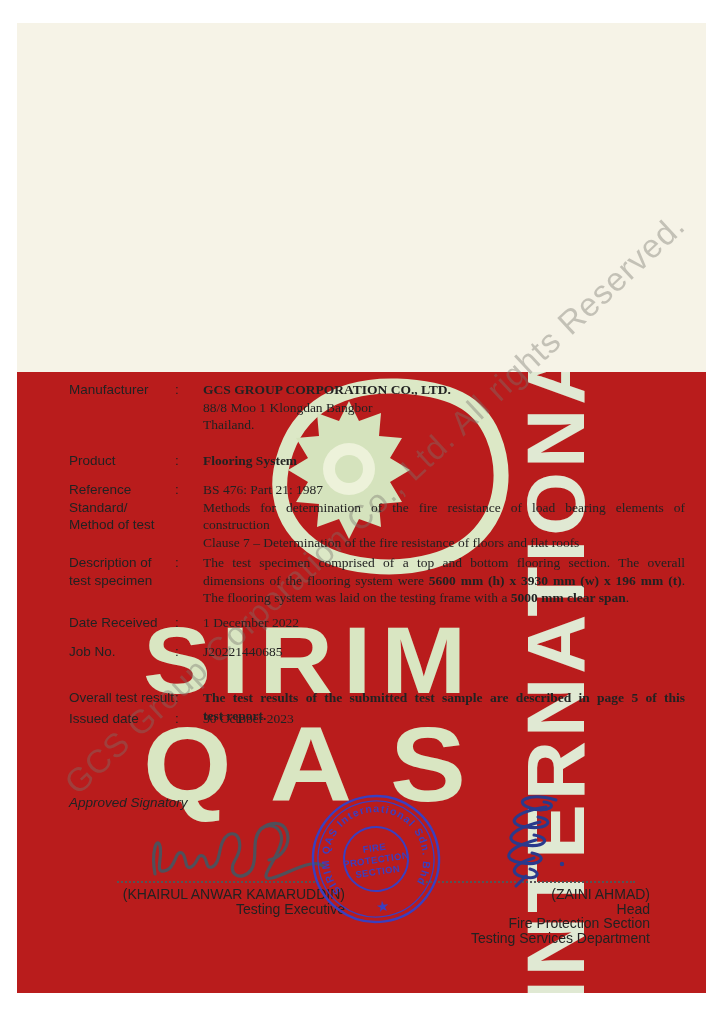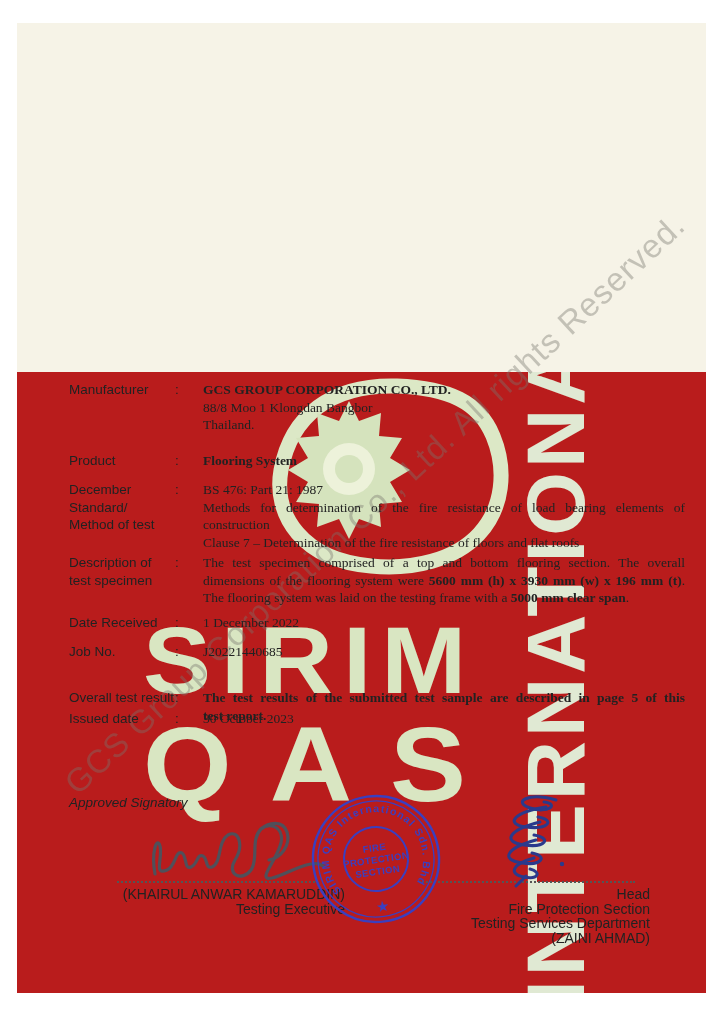--- a/index.html
+++ b/index.html
@@ -104,21 +104,21 @@
     <div class="lbl">
         <div>Product</div>
       </div>
     <div class="col">:</div>
     <div class="val">
         <div><span class="b">Flooring System</span></div>
       </div>
   </div>
   <div class="row" id="r3">
     <div class="lbl">
-        <div>December</div>
+        <div>Reference</div>
         <div>Standard/</div>
         <div>Method of test</div>
       </div>
     <div class="col">:</div>
     <div class="val">
         <div><span>BS 476: Part 21: 1987</span></div>
         <div class="j"><span>Methods for determination of the fire resistance of load bearing elements of</span></div>
         <div><span>construction</span></div>
         <div><span>Clause 7 – Determination of the fire resistance of floors and flat roofs</span></div>
       </div>
@@ -219,21 +219,21 @@
   <div class="dotline" id="dot-left"></div>
   <div class="dotline" id="dot-right"></div>
 
   <div class="sigblock" id="sig-left-block">
     <div>(KHAIRUL ANWAR KAMARUDDIN)</div>
     <div>
         <div>Testing Executive</div>
       </div>
   </div>
   <div class="sigblock" id="sig-right-block">
+    <div>(ZAINI AHMAD)</div>
     <div>
         <div>Head</div>
         <div>Fire Protection Section</div>
         <div>Testing Services Department</div>
       </div>
-    <div>(ZAINI AHMAD)</div>
   </div>
 
 </div>
 
 </body></html>

